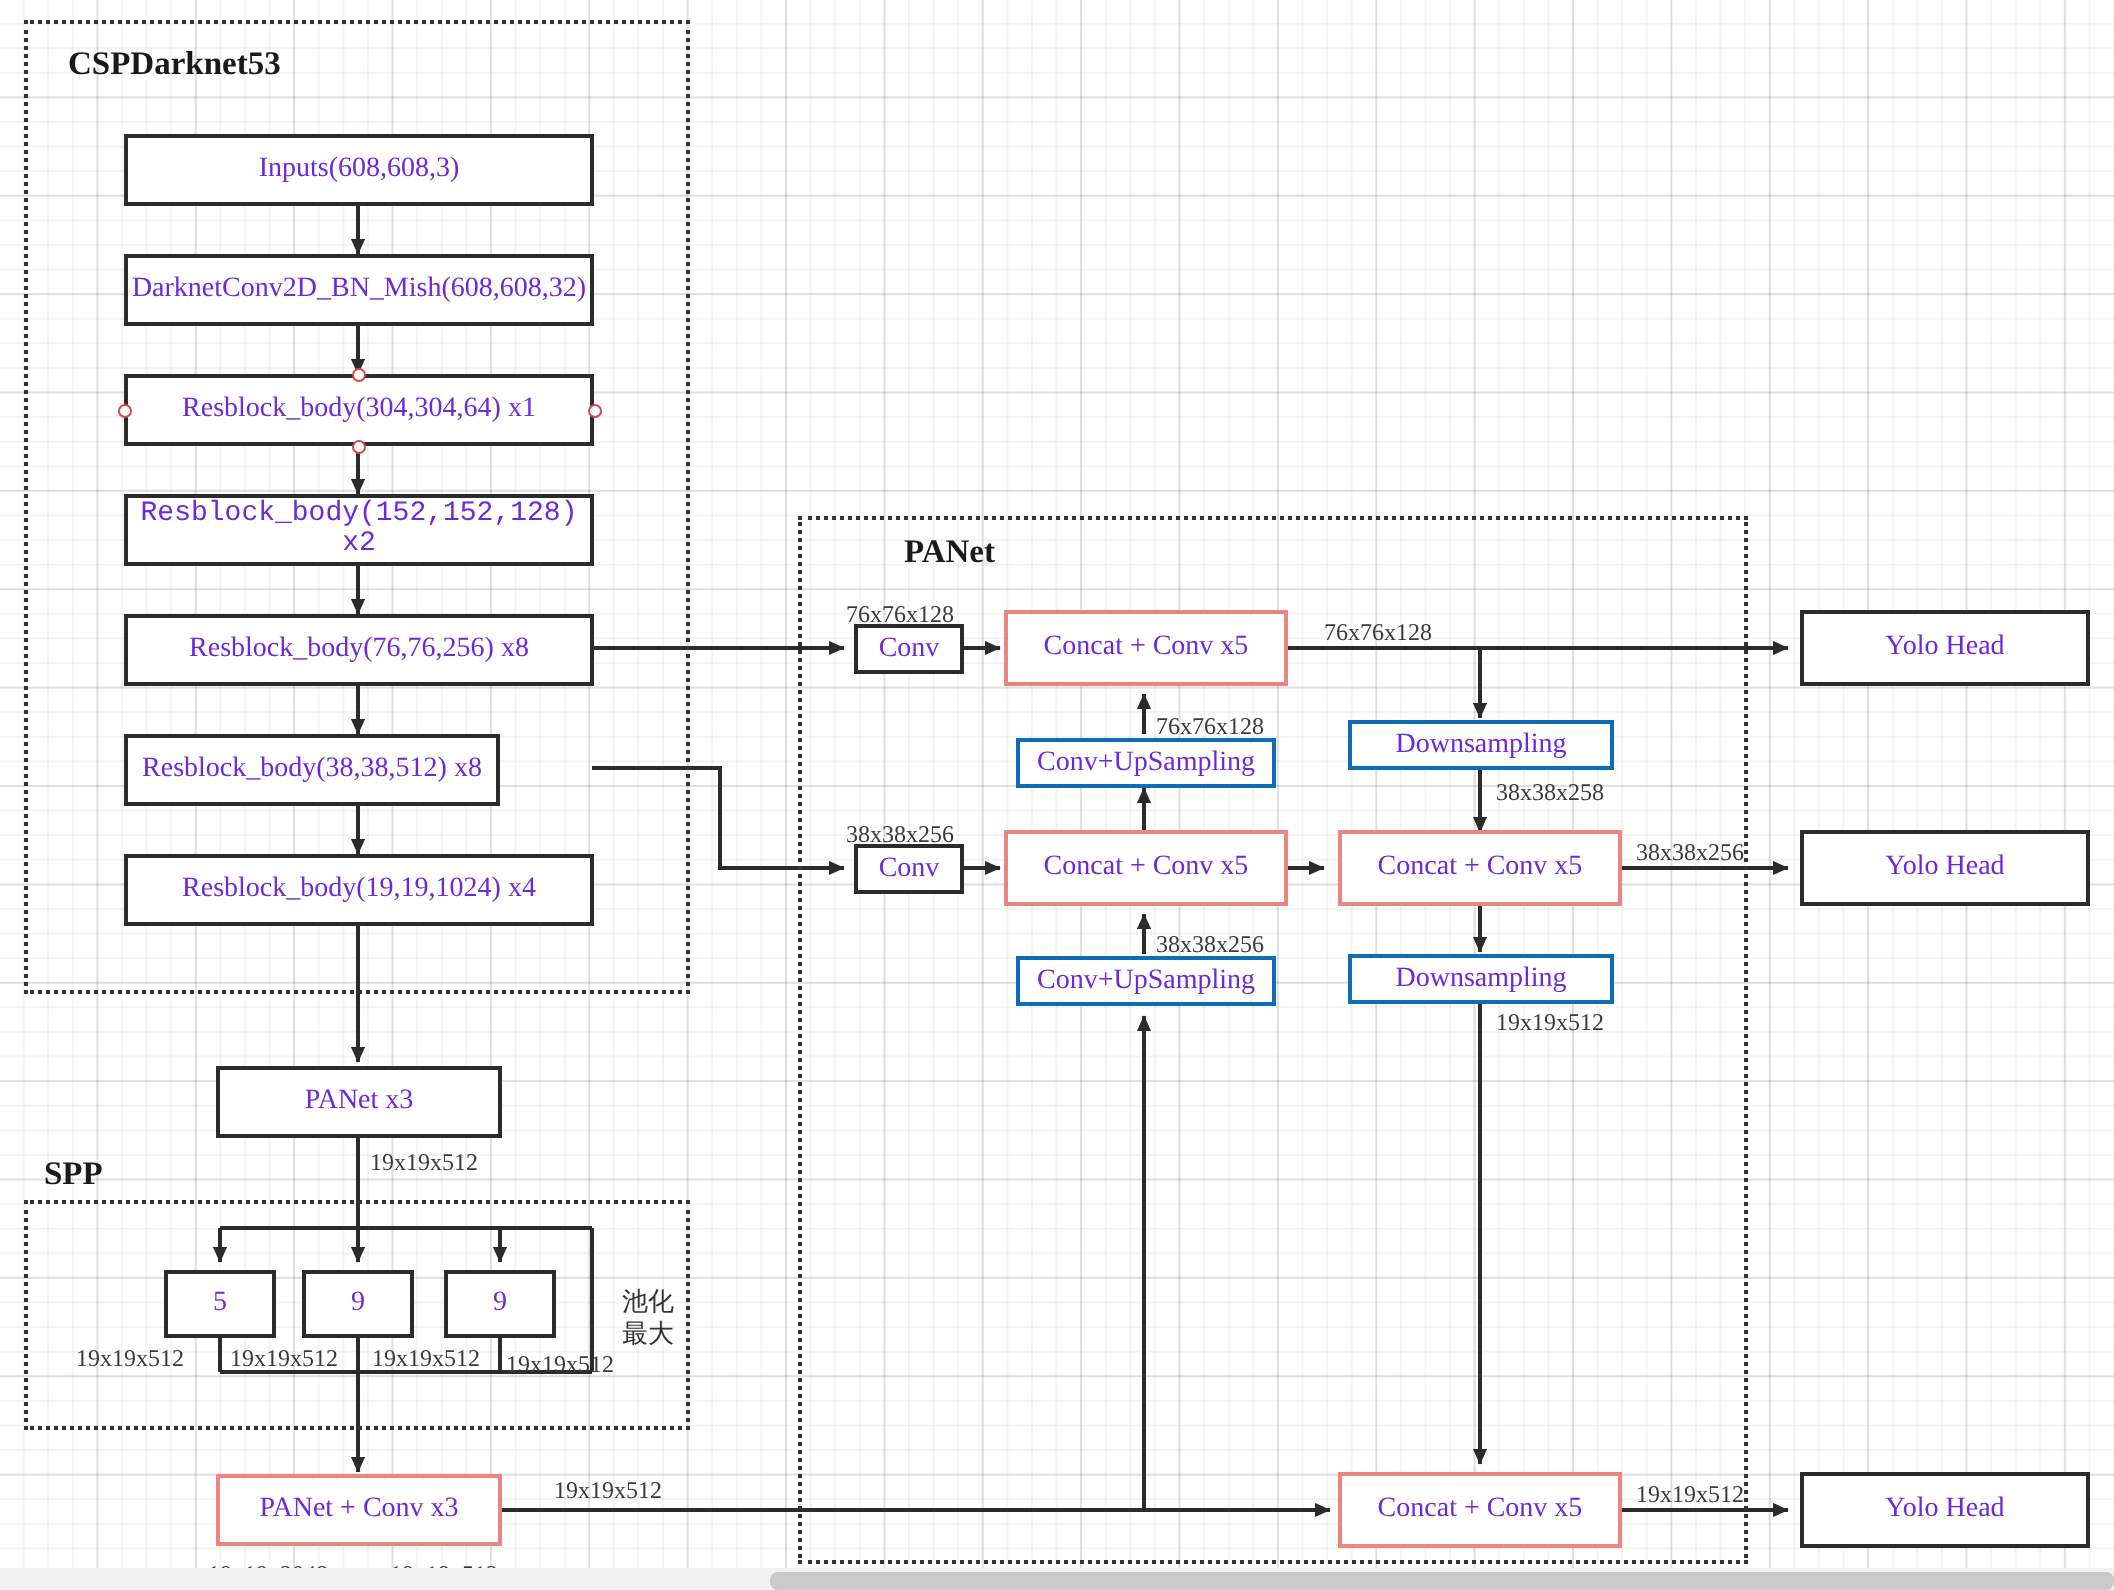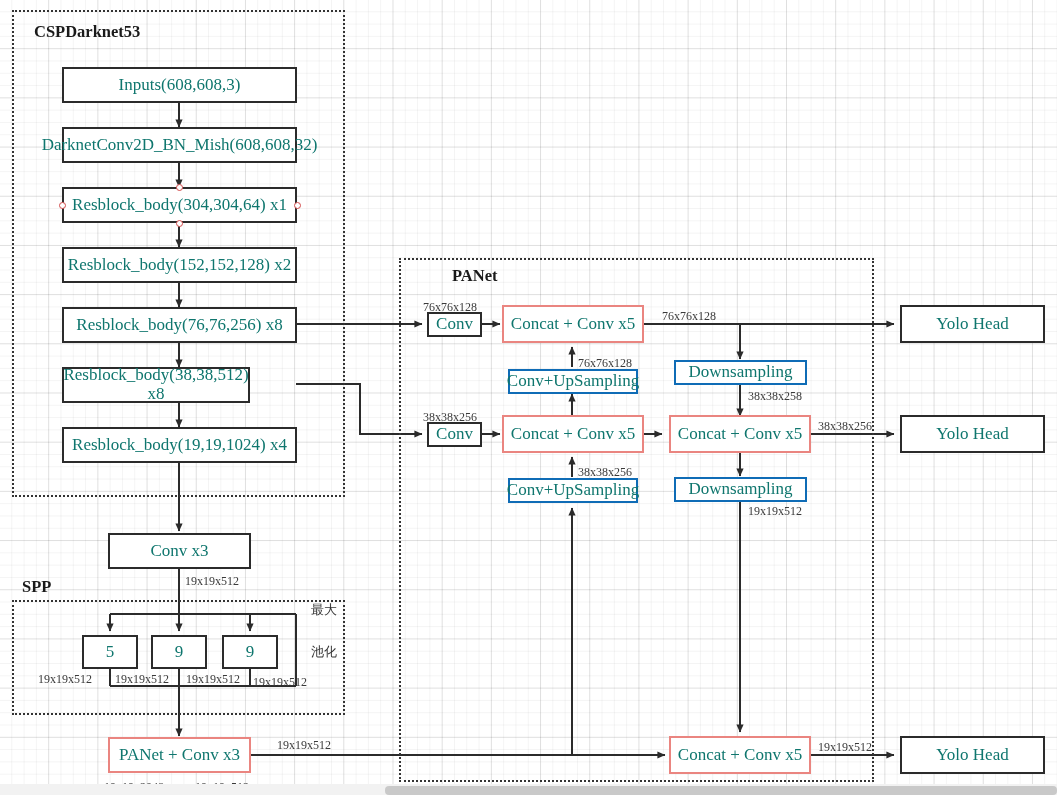--- a/index.html
+++ b/index.html
@@ -18,21 +18,21 @@
       linear-gradient(to right, rgba(0,0,0,0.045) 1px, transparent 1px),
       linear-gradient(to bottom, rgba(0,0,0,0.045) 1px, transparent 1px);
     background-size:49.2px 49.2px, 49.2px 49.2px, 12.3px 12.3px, 12.3px 12.3px;
     background-position:-1px -1px,-1px -1px,-1px -1px,-1px -1px;
     padding-left:44px;
   }
   svg#wires{position:absolute;left:0;top:0;width:1057px;height:795px;pointer-events:none;}
 
   .node{position:absolute;box-sizing:border-box;background:#ffffff;
         display:flex;align-items:center;justify-content:center;
-        font-size:17px;color:#0f766e;text-align:center;line-height:1.1;}
+        font-size:14px;color:#6d28d9;text-align:center;line-height:1.1;}
   .node.black{border:2px solid #2b2b2b;}
   .node.red{border:2px solid #ea8580;}
   .node.blue{border:2px solid #0f6cb6;}
 
   .group{position:absolute;box-sizing:border-box;border:2px dotted #333333;background:transparent;}
   .group-title{position:absolute;font-weight:bold;font-size:16.5px;color:#1a1a1a;}
 
   .lbl{position:absolute;font-size:12px;color:#3a3a3a;white-space:nowrap;}
   .lbl.cjk{font-family:"DejaVu Sans", sans-serif;font-size:13px;line-height:1.25;color:#333;}
 
@@ -123,33 +123,33 @@
 
   <div class="node black" style="left:62px;top:67px;width:235px;height:36px;">Inputs(608,608,3)</div>
   <div class="node black" style="left:62px;top:127px;width:235px;height:36px;">DarknetConv2D_BN_Mish(608,608,32)</div>
 
   <div class="node black" style="left:62px;top:187px;width:235px;height:36px;">Resblock_body(304,304,64) x1</div>
   <div class="handle" style="left:176px;top:183.5px;"></div>
   <div class="handle" style="left:176px;top:219.5px;"></div>
   <div class="handle" style="left:58.5px;top:201.5px;"></div>
   <div class="handle" style="left:293.5px;top:201.5px;"></div>
 
-  <div class="node black" style="left:62px;top:247px;width:235px;height:36px;">Resblock_body(152,152,128) x2</div>
+  <div class="node black" style="left:62px;top:247px;width:235px;height:36px;font-family:Liberation Mono, monospace;">Resblock_body(152,152,128) x2</div>
   <div class="node black" style="left:62px;top:307px;width:235px;height:36px;">Resblock_body(76,76,256) x8</div>
   <div class="node black" style="left:62px;top:367px;width:188px;height:36px;">Resblock_body(38,38,512) x8</div>
   <div class="node black" style="left:62px;top:427px;width:235px;height:36px;">Resblock_body(19,19,1024) x4</div>
 
-  <div class="node black" style="left:108px;top:533px;width:143px;height:36px;">Conv x3</div>
+  <div class="node black" style="left:108px;top:533px;width:143px;height:36px;">PANet x3</div>
   <div class="lbl" style="left:185px;top:574px;">19x19x512</div>
 
   <div class="node black" style="left:82px;top:635px;width:56px;height:34px;">5</div>
   <div class="node black" style="left:151px;top:635px;width:56px;height:34px;">9</div>
   <div class="node black" style="left:222px;top:635px;width:56px;height:34px;">9</div>
 
-  <div class="lbl cjk" style="left:311px;top:602px;text-align:center;">最大</div>
+  <div class="lbl cjk" style="left:311px;top:660px;text-align:center;">最大</div>
   <div class="lbl cjk" style="left:311px;top:644px;">池化</div>
 
   <div class="lbl" style="left:38px;top:672px;">19x19x512</div>
   <div class="lbl" style="left:115px;top:672px;">19x19x512</div>
   <div class="lbl" style="left:186px;top:672px;">19x19x512</div>
   <div class="lbl" style="left:253px;top:675px;">19x19x512</div>
 
   <div class="node red" style="left:108px;top:737px;width:143px;height:36px;">PANet + Conv x3</div>
   <div class="lbl" style="left:104px;top:780px;">19x19x2048</div>
   <div class="lbl" style="left:195px;top:780px;">19x19x512</div>

